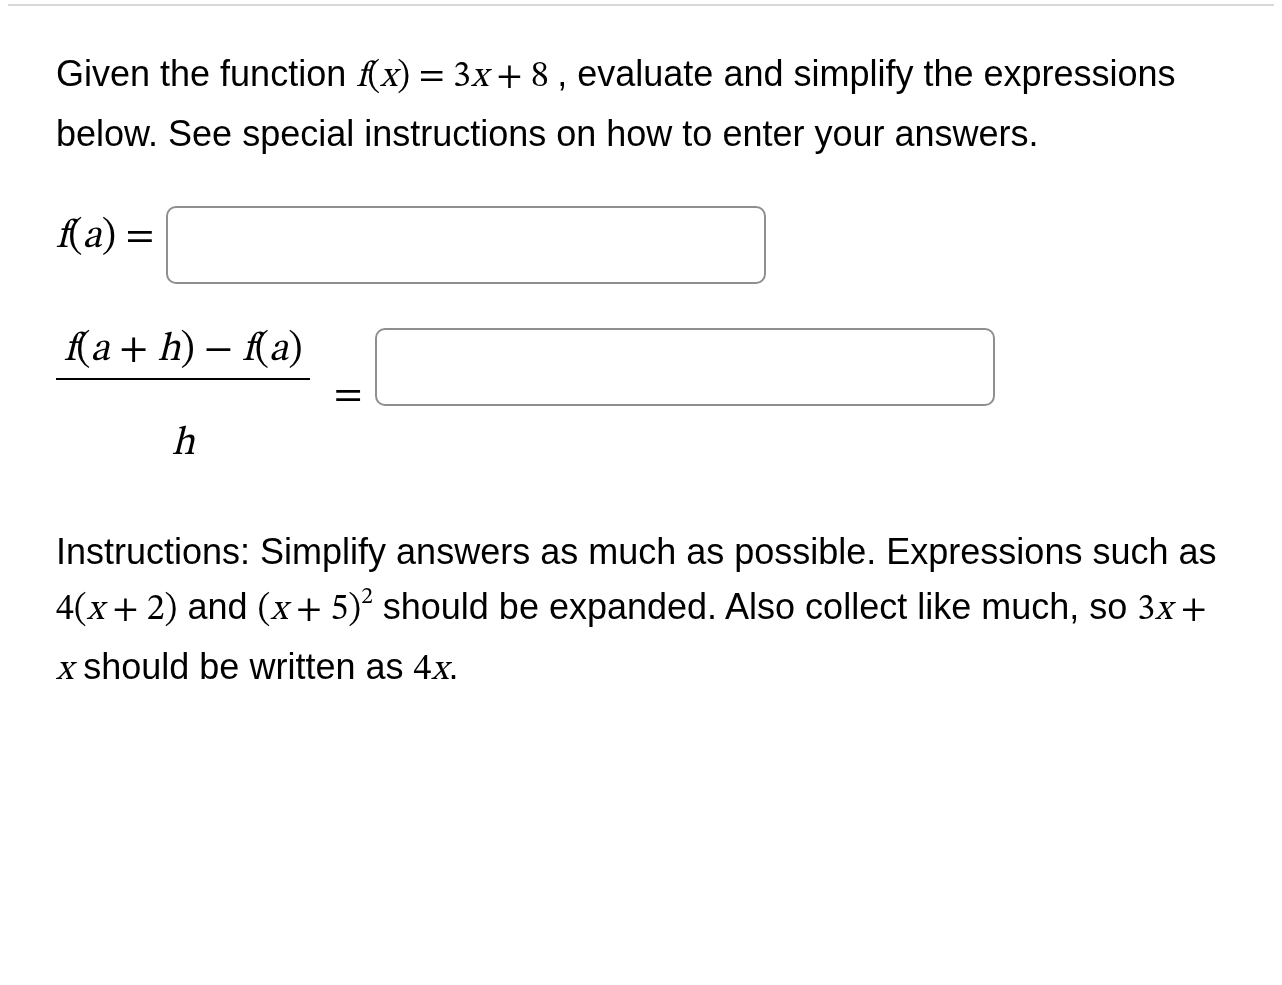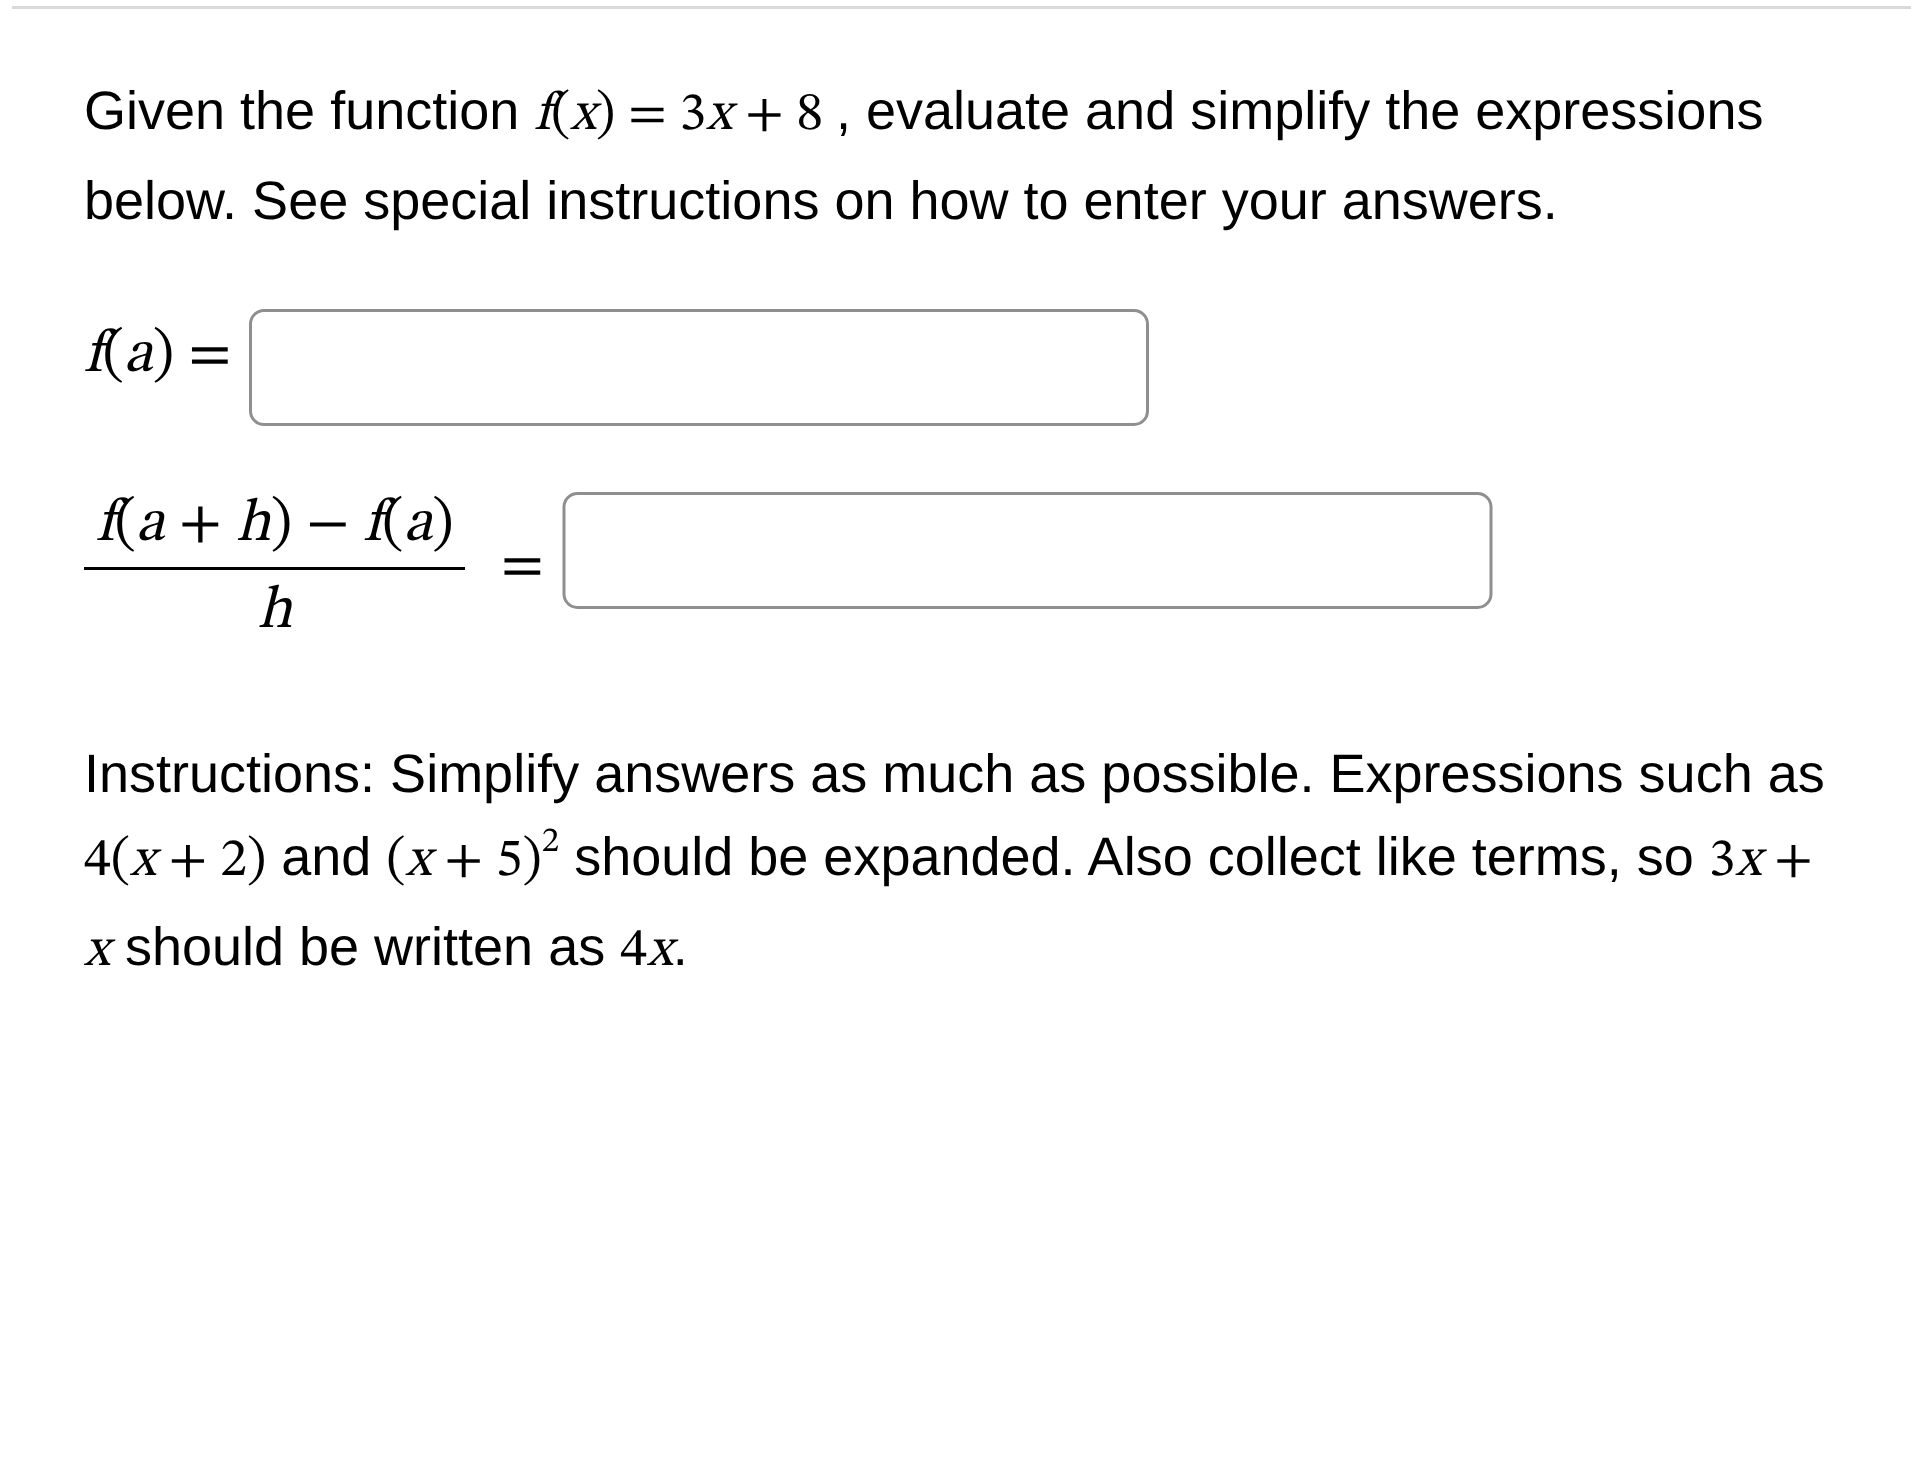--- a/index.html
+++ b/index.html
@@ -49,20 +49,21 @@
   }
   #box1 { width: 580px; }
   #box2 { width: 560px; }
   #box3 { width: 600px; }
   .frac {
     display: inline-flex;
     flex-direction: column;
     align-items: center;
     vertical-align: middle;
     line-height: 1.1;
+    gap: 36px;
   }
   .frac .num {
     border-bottom: 2px solid #000;
     padding: 0 8px 6px 8px;
   }
   .frac .den {
     padding-top: 6px;
   }
   sup.exp {
     font-size: 0.65em;
@@ -111,19 +112,19 @@
       <span class="op" style="margin-left:14px;">=</span>
     </span>
     <input id="box3" class="answer-box" type="text" value="" style="">
   </div>
 
   <div class="para instruct">
     <span>Instructions: Simplify answers as much as possible. Expressions such as </span>
     <span class="math"><span class="op">4(</span>x<span class="op"> + 2)</span></span>
     <span> and </span>
     <span class="math"><span class="op">(</span>x<span class="op"> + 5)</span><sup class="exp">2</sup></span>
-    <span> should be expanded. Also collect like terms, so </span>
+    <span> should be expanded. Also collect like much, so </span>
     <span class="math"><span class="op">3</span>x<span class="op"> + </span>x</span>
     <span> should be written as </span>
     <span class="math"><span class="op">4</span>x</span><span>.</span>
   </div>
 
 </div>
 
 </body></html>

